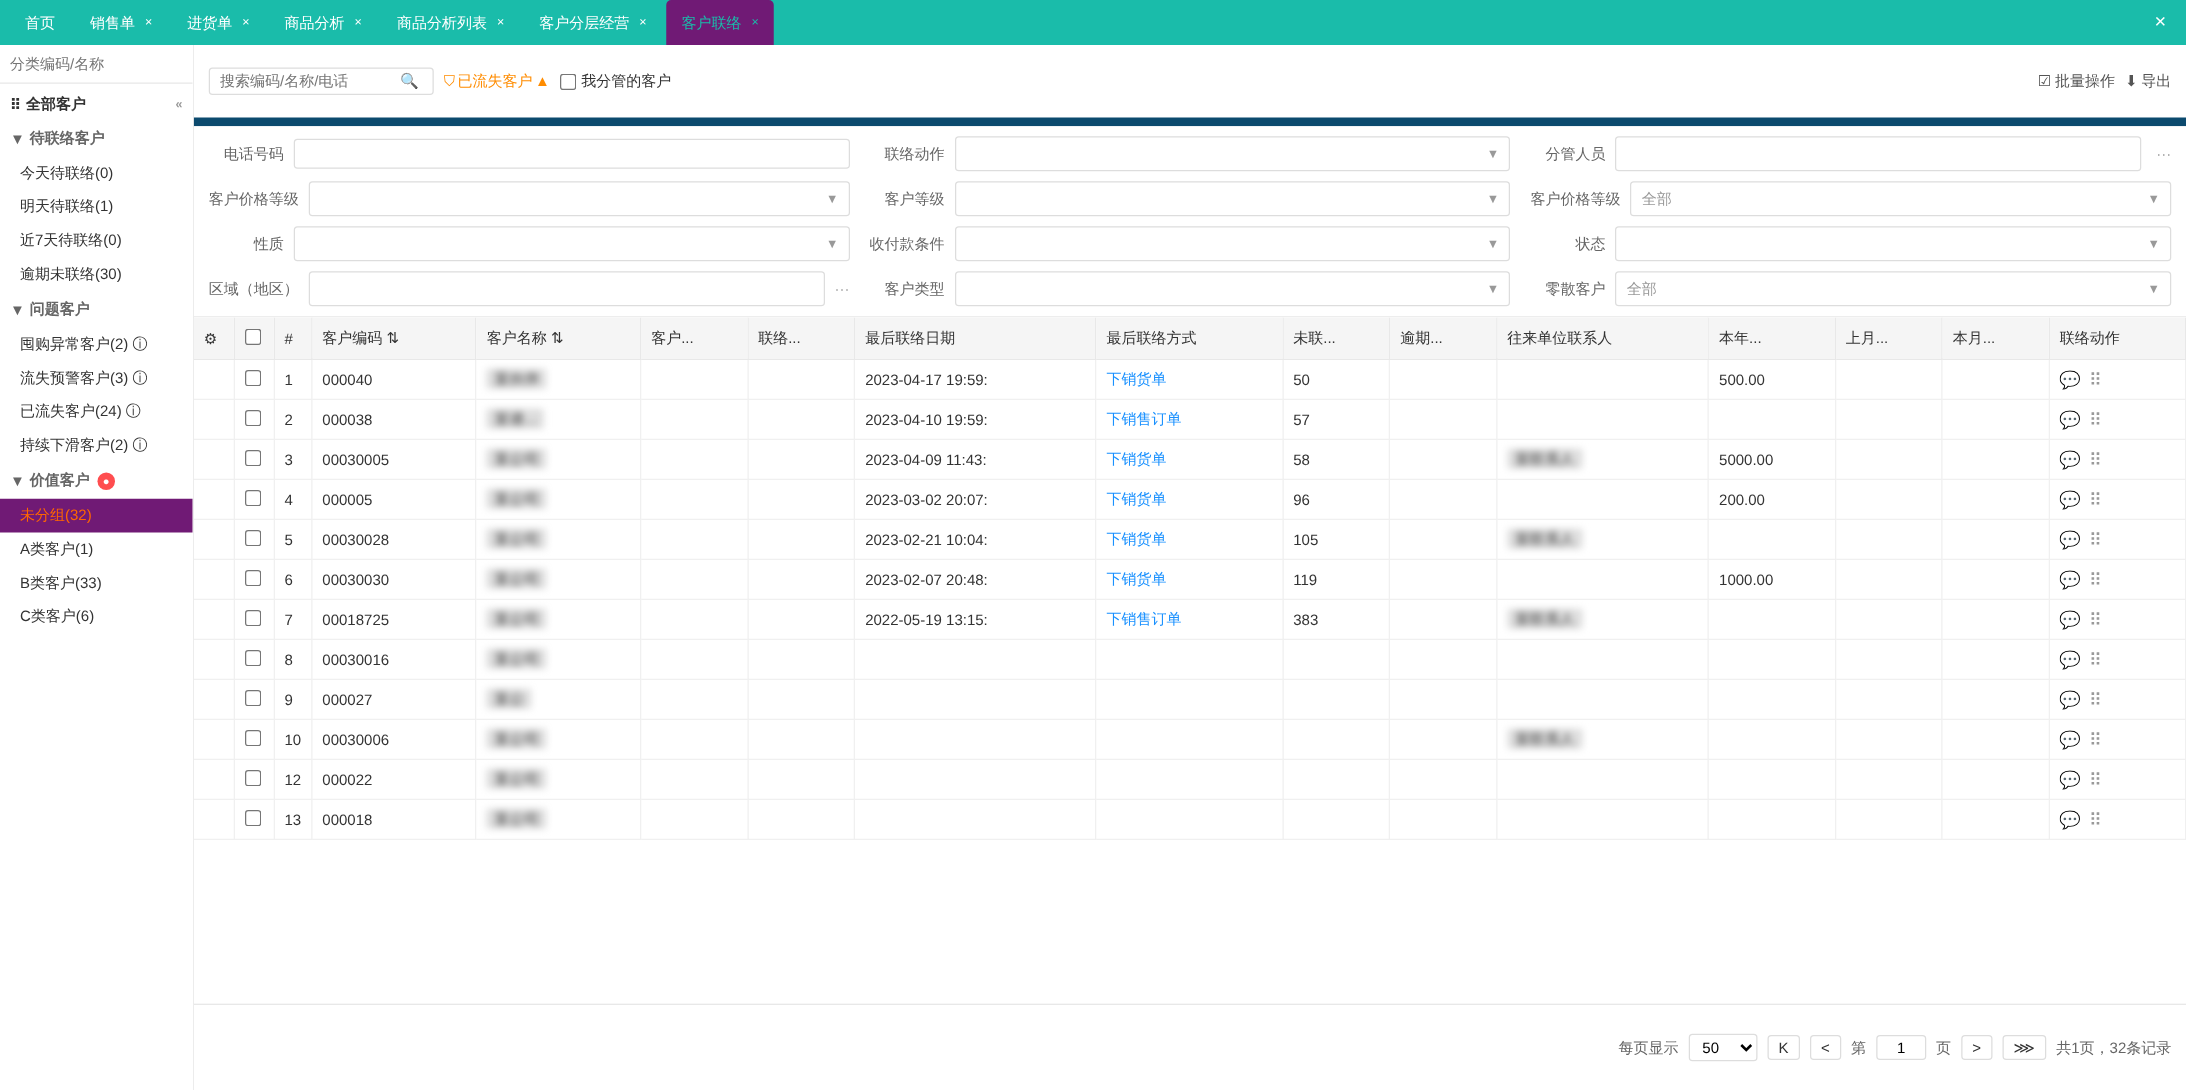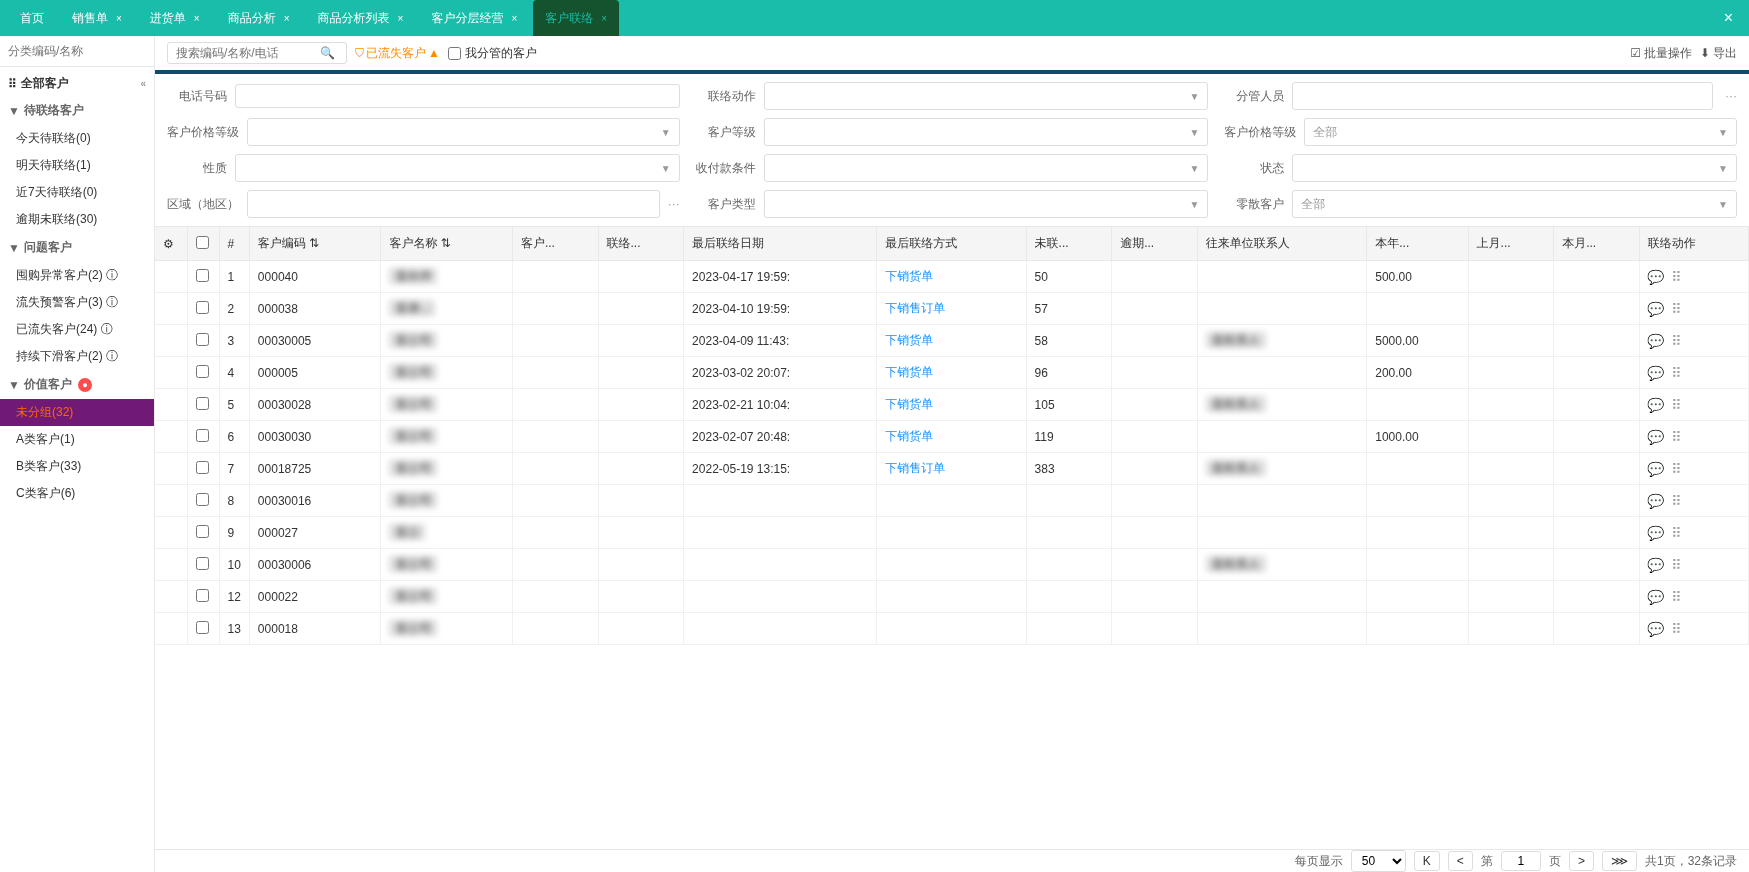--- a/index.html
+++ b/index.html
@@ -8,21 +8,21 @@
     
     .top-nav {
       display: flex; align-items: center; background: #1abcaa; height: 36px; padding: 0 8px;
       color: white; gap: 4px;
     }
     .top-nav-item {
       padding: 4px 12px; cursor: pointer; color: white; white-space: nowrap;
       display: flex; align-items: center; gap: 4px; height: 100%;
     }
     .top-nav-item.active {
-      background: #14532d; color: #1abcaa; border-radius: 4px 4px 0 0; text-align: center;
+      background: #701a75; color: #1abcaa; border-radius: 4px 4px 0 0; text-align: center;
     }
     .top-nav-item .close-x { font-size: 10px; margin-left: 4px; }
     .top-nav-home { padding: 4px 12px; color: white; cursor: pointer; }
     .top-nav-spacer { flex: 1; }
     .top-close-btn { color: white; cursor: pointer; font-size: 16px; padding: 0 8px; }
 
     
     .main-layout { display: flex; height: calc(100vh - 36px); overflow: hidden; }
 
     
@@ -51,22 +51,22 @@
     .sidebar-group-header {
       padding: 6px 8px; color: #666; font-size: 11px; font-weight: bold;
       display: flex; align-items: center; gap: 4px; cursor: pointer;
     }
 
     
     .content { flex: 1; display: flex; flex-direction: column; overflow: hidden; }
 
     
     .filter-bar {
-      display: flex; align-items: center; padding: 6px 12px;
-      background: white; border-bottom: 4px solid #0c4a6e; gap: 8px;
+      display: flex; align-items: center; padding: 18px 12px;
+      background: white; border-bottom: 7px solid #0c4a6e; gap: 8px;
     }
     .search-box {
       display: flex; align-items: center; border: 1px solid #ddd;
       border-radius: 3px; padding: 3px 8px; gap: 4px; min-width: 180px;
     }
     .search-box input { border: none; outline: none; font-size: 12px; color: #999; width: 140px; }
     .more-conditions {
       color: #ff8c00; cursor: pointer; display: flex; align-items: center; gap: 2px;
     }
     .my-customers { display: flex; align-items: center; gap: 4px; cursor: pointer; color: #333; }
@@ -99,21 +99,21 @@
     td {
       padding: 7px 8px; border-bottom: 1px solid #f0f0f0; border-right: 1px solid #f0f0f0;
       color: #333; white-space: nowrap;
     }
     .td-link { color: #1890ff; cursor: pointer; text-decoration: none; }
     .action-cell { display: flex; align-items: center; gap: 6px; }
     .action-icon { color: #999; cursor: pointer; font-size: 14px; }
 
     
     .footer {
-      display: flex; align-items: center; padding: 0 12px;
+      display: flex; align-items: center; padding: 23px 12px;
       background: white; border-top: 1px solid #e8e8e8; gap: 8px;
       justify-content: flex-end;
     }
     .footer-label { color: #666; }
     .footer-select {
       border: 1px solid #ddd; border-radius: 3px; padding: 2px 6px;
       font-size: 12px; background: white; cursor: pointer;
     }
     .footer-nav-btn {
       border: 1px solid #ddd; background: white; padding: 2px 8px;

